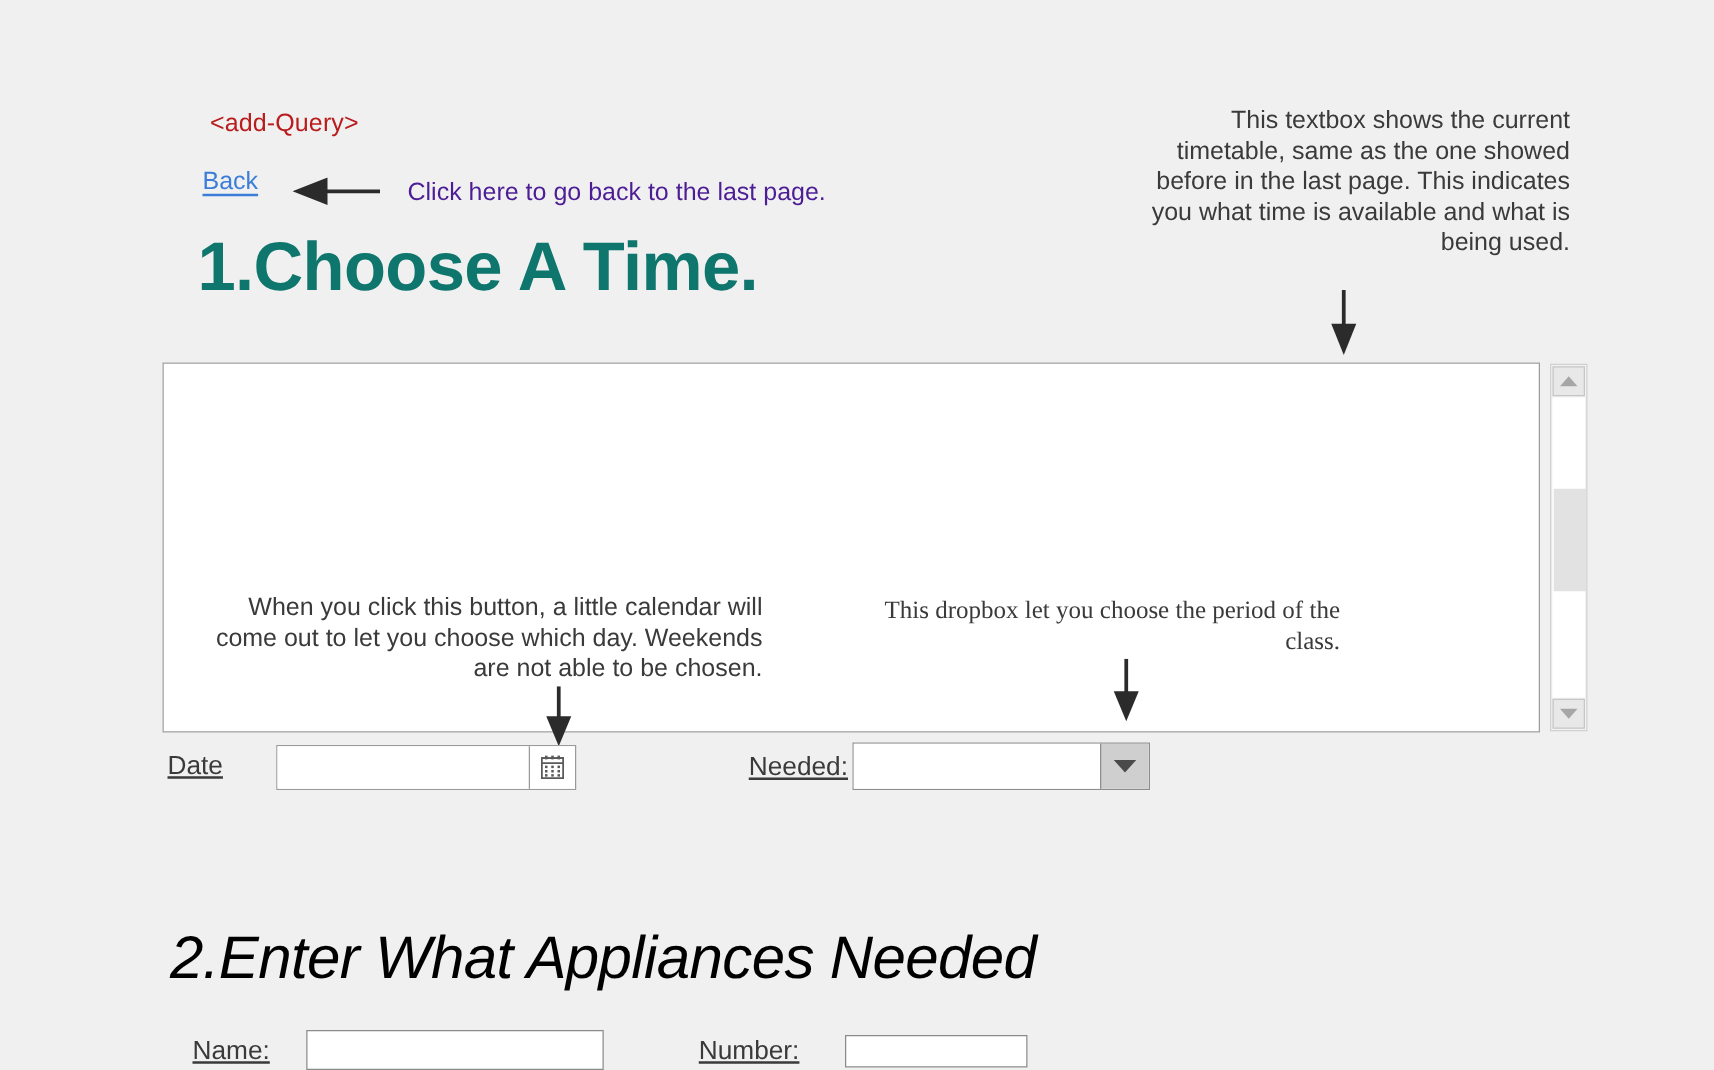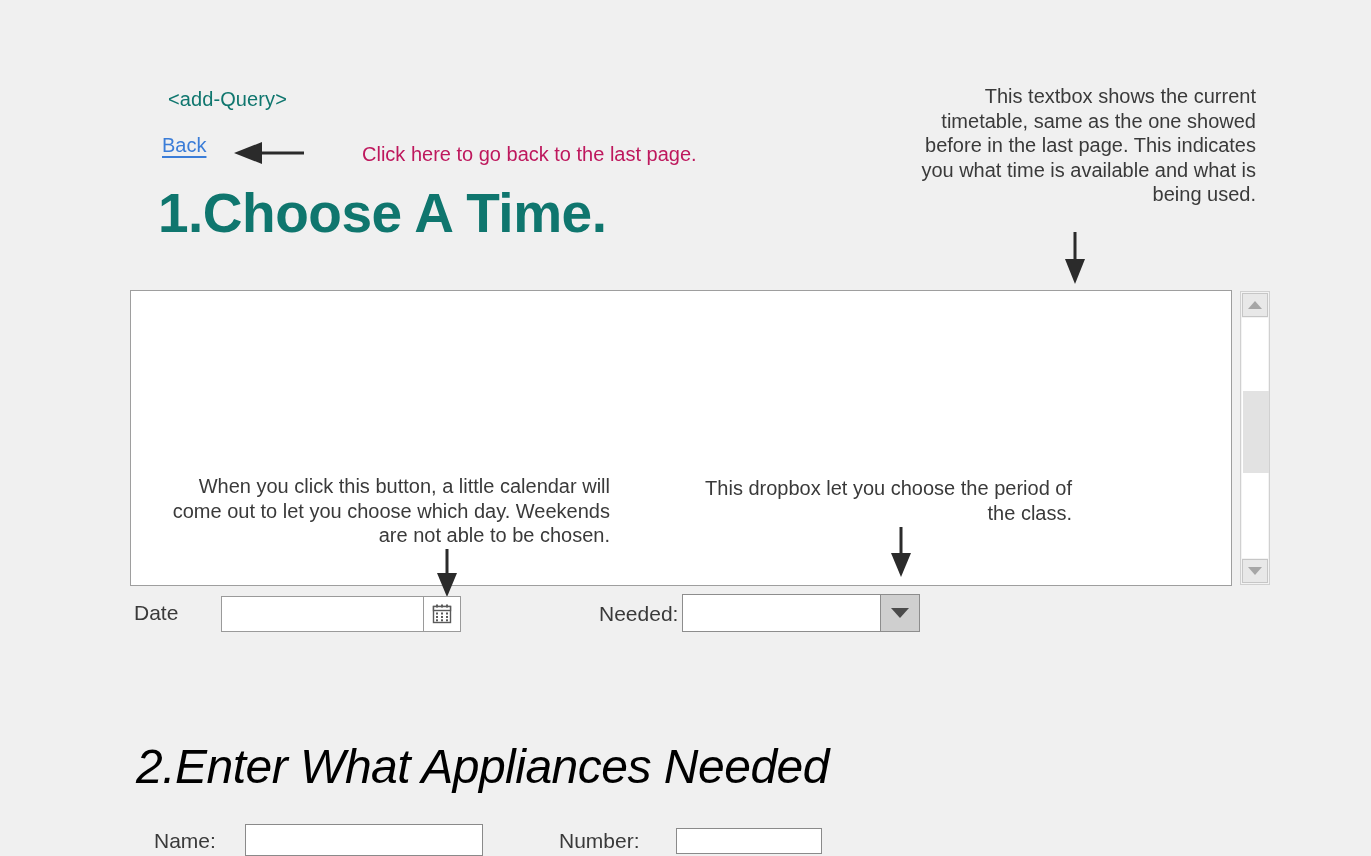--- a/index.html
+++ b/index.html
@@ -18,39 +18,38 @@
   .page {
     position: absolute;
     inset: 0;
   }
   .abs { position: absolute; }
 
   
   .tag-text {
     left: 168px; top: 88px;
     font-size: 20px;
-    color: #0f766e;
+    color: #b91c1c;
     letter-spacing: .1px;
     white-space: nowrap;
   }
   .back-link {
     left: 162px; top: 134px;
     font-size: 20px;
     color: #3b7dd8;
     text-decoration: underline;
     text-underline-offset: 4px;
     cursor: pointer;
     white-space: nowrap;
   }
   .back-note {
     left: 326px; top: 143px;
     font-size: 20px;
-    color: #be185d;
-    white-space: nowrap;
-    margin-left: 36px;
+    color: #4c1d95;
+    white-space: nowrap;
   }
   .heading-1 {
     left: 158px; top: 181px;
     font-size: 55px;
     font-weight: 700;
     color: #0f766e;
     letter-spacing: -0.5px;
     white-space: nowrap;
   }
   .heading-2 {
@@ -65,21 +64,21 @@
 
   
   .annot {
     font-size: 20px;
     color: #3a3a3a;
     text-align: right;
     line-height: 24.5px;
   }
   .annot-timetable { left: 906px; top: 84px; width: 350px; }
   .annot-calendar  { left: 160px; top: 474px; width: 450px; }
-  .annot-dropdown  { left: 702px; top: 476px; width: 370px; }
+  .annot-dropdown  { left: 702px; top: 476px; width: 370px; font-family: Liberation Serif, serif; }
 
   
   .arrow { pointer-events: none; }
   .arrow-left-back { left: 234px; top: 142px; }
   .arrow-down-timetable { left: 1062px; top: 232px; }
   .arrow-down-calendar { left: 434px; top: 549px; }
   .arrow-down-dropdown { left: 888px; top: 527px; }
 
   
   .timetable-box {
@@ -133,20 +132,21 @@
     border-left: 7px solid transparent;
     border-right: 7px solid transparent;
     border-top: 8px solid #a6a6a6;
   }
 
   
   .lbl {
     font-size: 21px;
     color: #3a3a3a;
     white-space: nowrap;
+    text-decoration: underline;
   }
   .lbl-date { left: 134px; top: 601px; }
   .lbl-period { left: 599px; top: 602px; }
   .lbl-name { left: 154px; top: 829px; }
   .lbl-number { left: 559px; top: 829px; }
 
   .date-wrap {
     left: 221px; top: 596px;
     width: 240px; height: 36px;
     border: 1px solid #9a9a9a;

